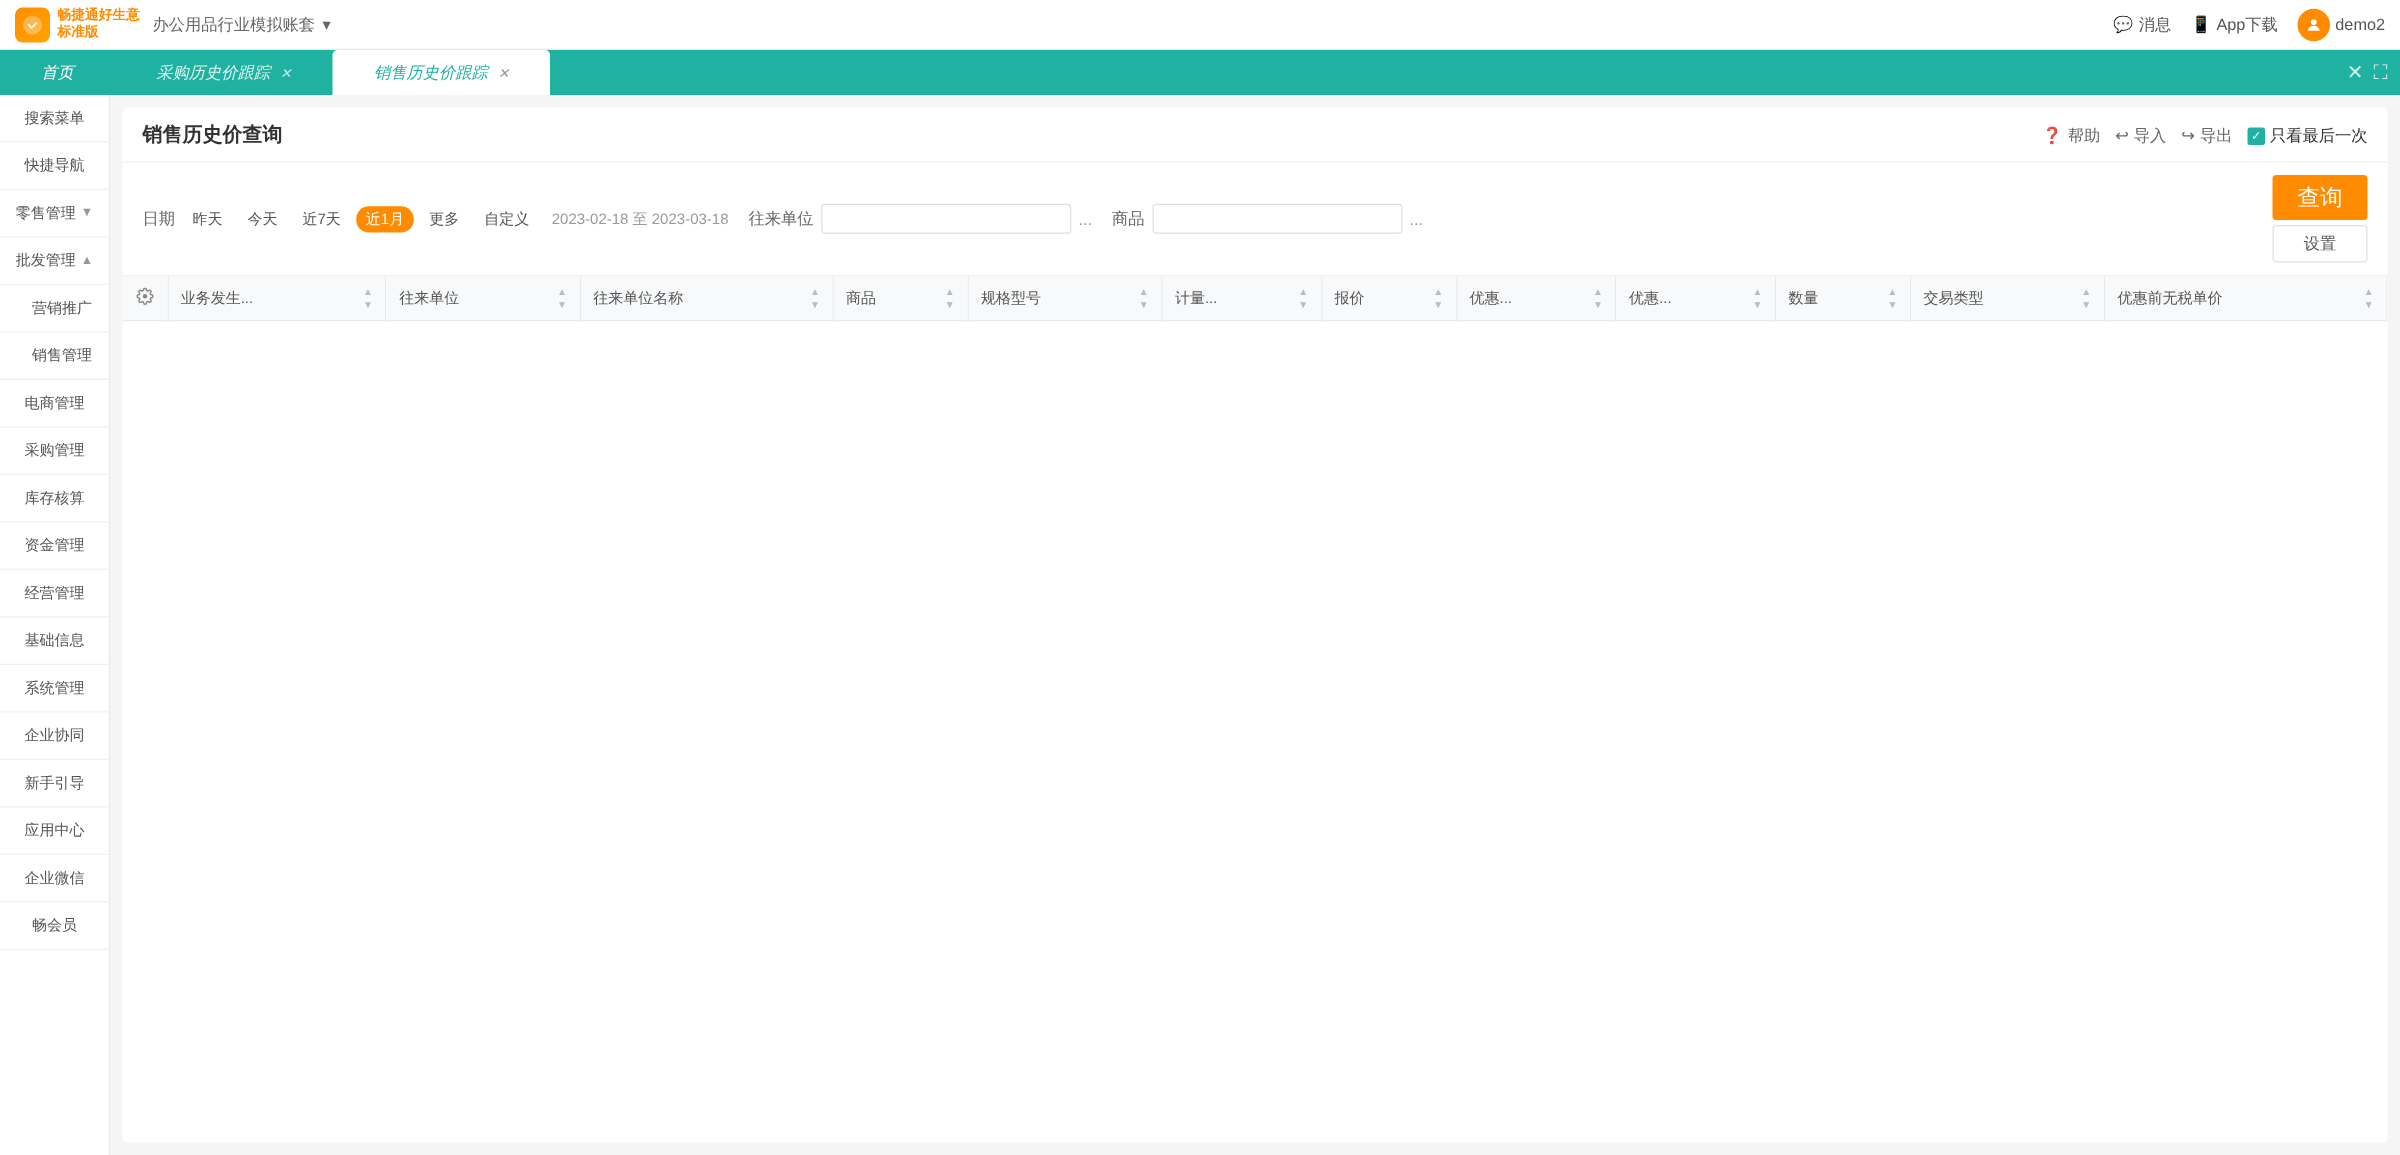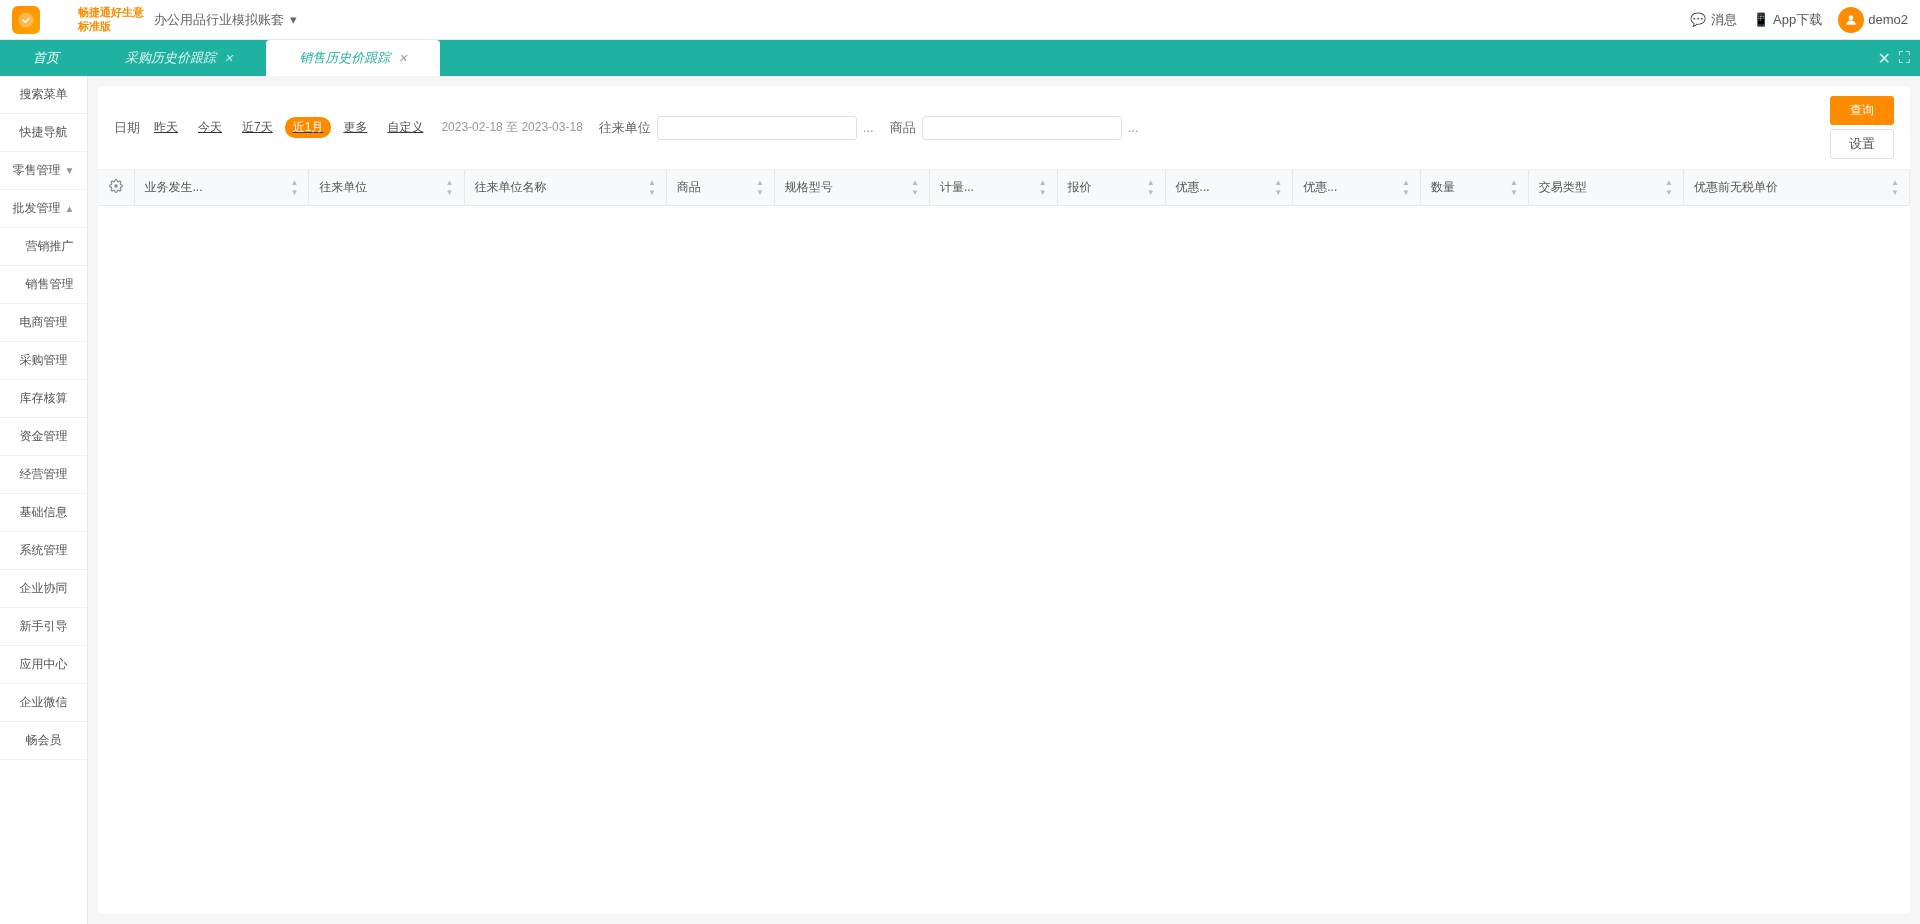--- a/index.html
+++ b/index.html
@@ -35,21 +35,20 @@
       justify-content: center;
       font-size: 12px;
       color: white;
       font-weight: bold;
     }
     .logo-text {
       font-size: 11px;
       color: #ff8c00;
       line-height: 1.2;
       font-weight: bold;
-      margin-left: 32px;
     }
     .system-title-area {
       display: flex;
       align-items: center;
       gap: 6px;
       color: #666;
       font-size: 13px;
       cursor: pointer;
     }
     .top-header-right {
@@ -241,21 +240,20 @@
     }
     .filter-label {
       color: #666;
       font-size: 13px;
       white-space: nowrap;
     }
     .date-options {
       display: flex;
       align-items: center;
       gap: 4px;
-      text-decoration: underline;
     }
     .date-option {
       padding: 2px 8px;
       border-radius: 3px;
       font-size: 12px;
       cursor: pointer;
       color: #555;
     }
     .date-option.active {
       background: #ff8c00;
@@ -285,21 +283,21 @@
       color: #999;
       font-size: 13px;
       cursor: pointer;
     }
     .query-btn {
       background: #ff8c00;
       color: white;
       border: none;
       border-radius: 3px;
       padding: 6px 20px;
-      font-size: 12px;
+      font-size: 18px;
       cursor: pointer;
     }
     .settings-btn {
       background: #fff;
       color: #555;
       border: 1px solid #e0e0e0;
       border-radius: 3px;
       padding: 5px 16px;
       font-size: 13px;
       cursor: pointer;
@@ -486,20 +484,41 @@
       <span>企业微信</span>
     </div>
     <div class="sidebar-item">
       <span>畅会员</span>
     </div>
   </div>
 
   <div class="content-area">
     <div class="page-container">
 
+      <div class="page-header">
+        <span class="page-title">销售历史价查询</span>
+        <div class="page-header-actions">
+          <div class="header-action-btn">
+            <span>❓</span>
+            <span>帮助</span>
+          </div>
+          <div class="header-action-btn">
+            <span>↩</span>
+            <span>导入</span>
+          </div>
+          <div class="header-action-btn">
+            <span>↪</span>
+            <span>导出</span>
+          </div>
+          <div class="only-last-checkbox">
+            <div class="checkbox-checked">✓</div>
+            <span>只看最后一次</span>
+          </div>
+        </div>
+      </div>
 
       <div class="filter-area">
         <div class="filter-group">
           <span class="filter-label">日期</span>
           <div class="date-options">
             <span class="date-option">昨天</span>
             <span class="date-option">今天</span>
             <span class="date-option">近7天</span>
             <span class="date-option active">近1月</span>
             <span class="date-option">更多</span>

